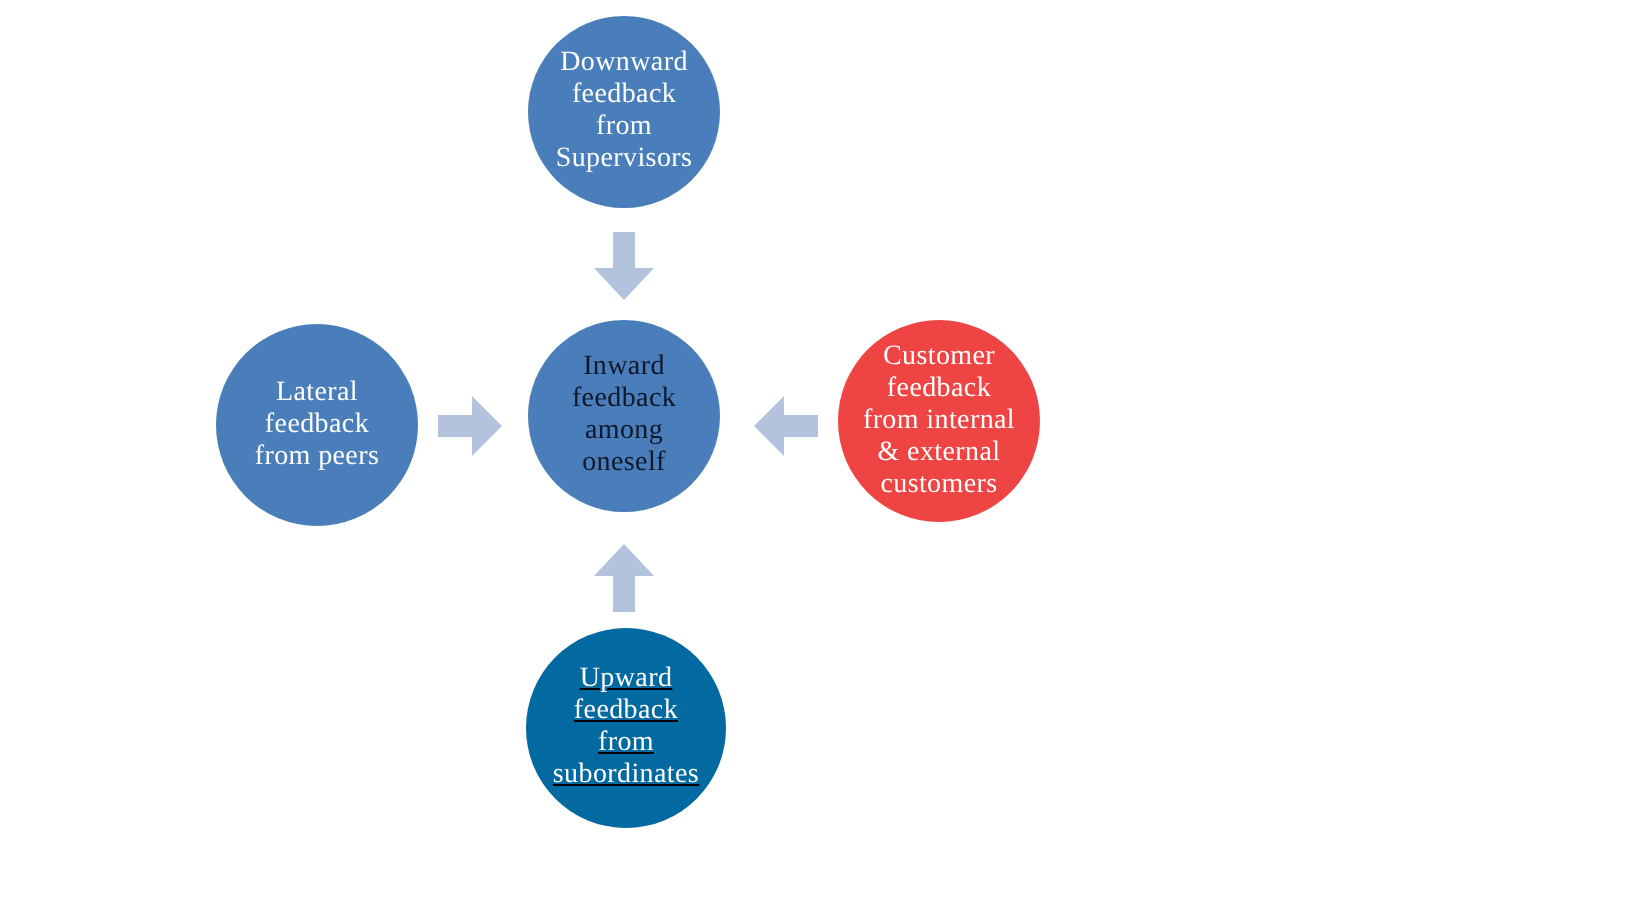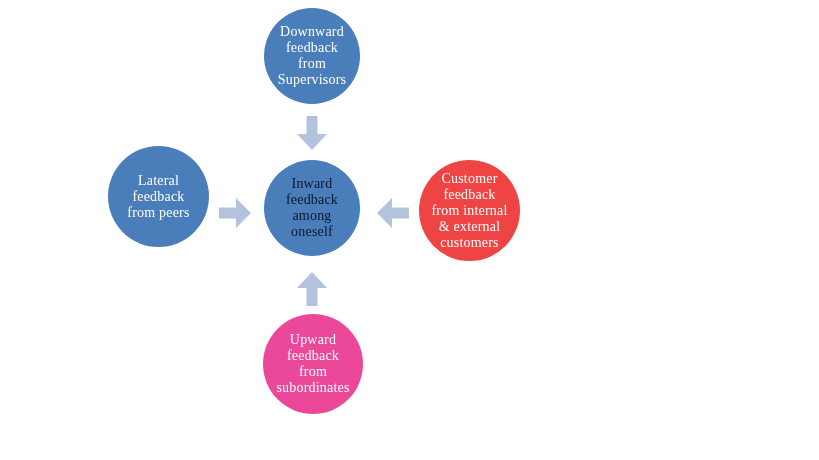--- a/index.html
+++ b/index.html
@@ -41,21 +41,21 @@
   #node-top {
     left: 264px; top: 8px; width: 96px; height: 96px;
   }
   #node-center {
     left: 264px; top: 160px; width: 96px; height: 96px;
   }
   #node-bottom {
     left: 263px; top: 314px; width: 100px; height: 100px;
   }
   #node-left {
-    left: 108px; top: 146px; width: 101px; height: 101px;
+    left: 108px; top: 162px; width: 101px; height: 101px;
   }
   #node-right {
     left: 419px; top: 160px; width: 101px; height: 101px;
   }
   
   .arrow {
     position: absolute;
   }
   .arrow svg { display: block; }
   #arrow-top    { left: 294px; top: 116px; }
@@ -113,20 +113,20 @@
 &amp; external
 customers</span>
   </div>
 
   <div class="arrow" id="arrow-bottom">
     <svg width="36" height="36" viewBox="0 0 36 36" aria-hidden="true">
       <polygon points="12.5,34 23.5,34 23.5,16 33,16 18,0 3,16 12.5,16" fill="#b4c3dd"></polygon>
     </svg>
   </div>
 
-  <div class="node" id="node-bottom" style="background: #ec4899;">
+  <div class="node" id="node-bottom" style="background: #0369a1; text-decoration: underline;">
     <span class="node-label" style="color: rgb(255, 255, 255);">Upward
 feedback
 from
 subordinates</span>
   </div>
 
 </div>
 
 </body></html>

